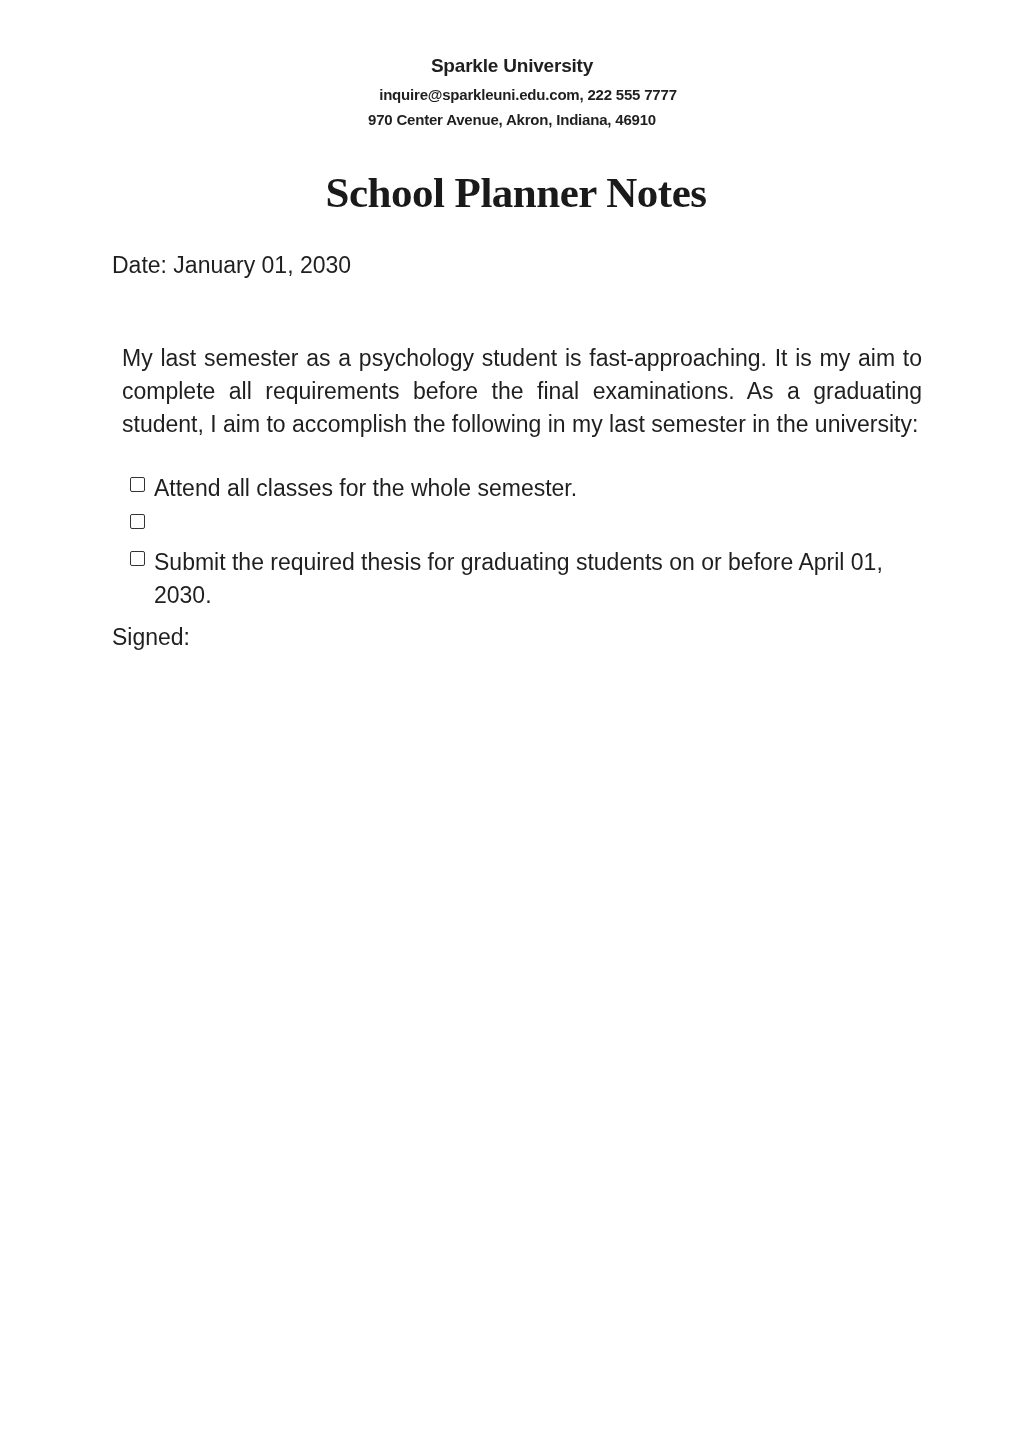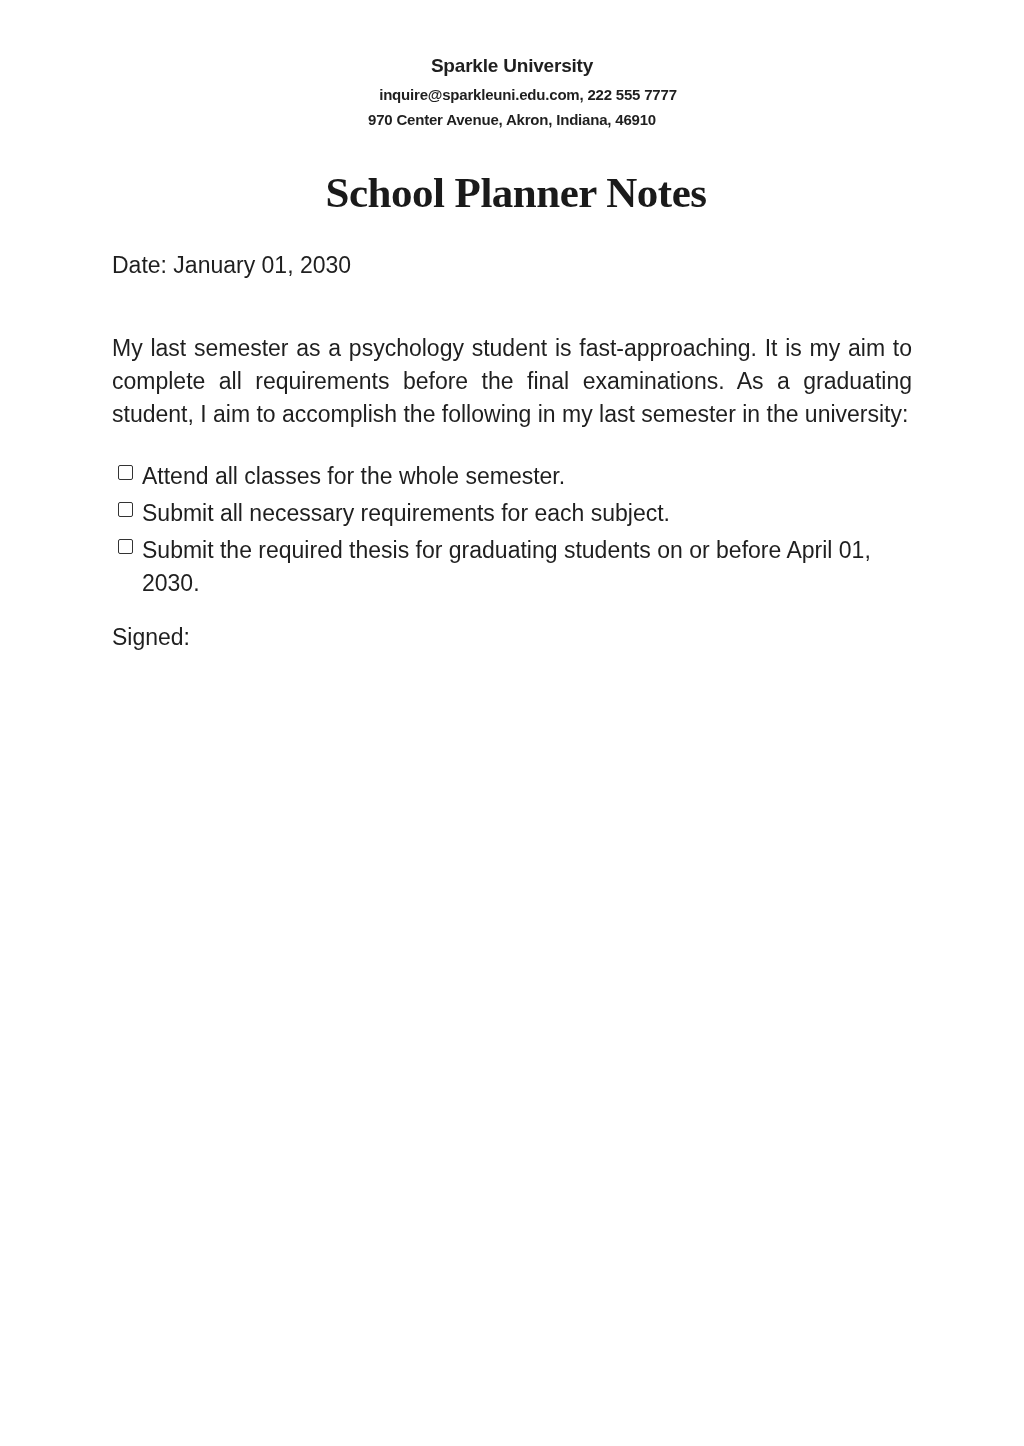--- a/index.html
+++ b/index.html
@@ -66,26 +66,26 @@
       width: 800px;
       font-size: 23px;
       line-height: 33px;
     }
     .date-line {
       top: 249px;
     }
     .intro {
       top: 332px;
       text-align: justify;
-      margin: 0;
+      margin: 10px;
     }
     .checklist {
       top: 460px;
       list-style: none;
-      margin: 0;
+      margin: 12px;
       padding: 0;
     }
     .check-item {
       position: relative;
       height: 37px;
       line-height: 33px;
       padding-left: 30px;
     }
     .checkbox {
       position: absolute;
@@ -124,21 +124,20 @@
 
   <p class="content intro">My last semester as a psychology student is fast-approaching. It is my aim to complete all requirements before the final examinations. As a graduating student, I aim to accomplish the following in my last semester in the university:</p>
 
   <ul class="content checklist">
     <li class="check-item">
       <span class="checkbox"></span>
       <span>Attend all classes for the whole semester.</span>
     </li>
     <li class="check-item">
       <span class="checkbox"></span>
-      <span>Submit all necessary requirements for each subject.</span>
     </li>
     <li class="check-item">
       <span class="checkbox"></span>
       <span>Submit the required thesis for graduating students on or before April 01, 2030.</span>
     </li>
   </ul>
 
   <div class="content signed">Signed:</div>
 
 

